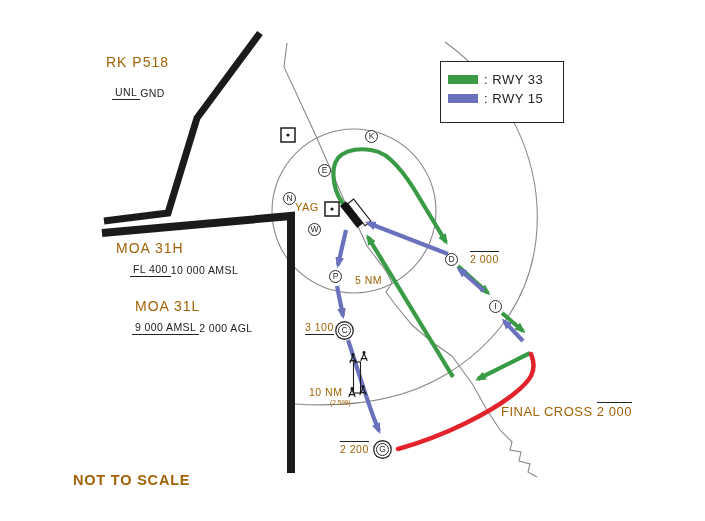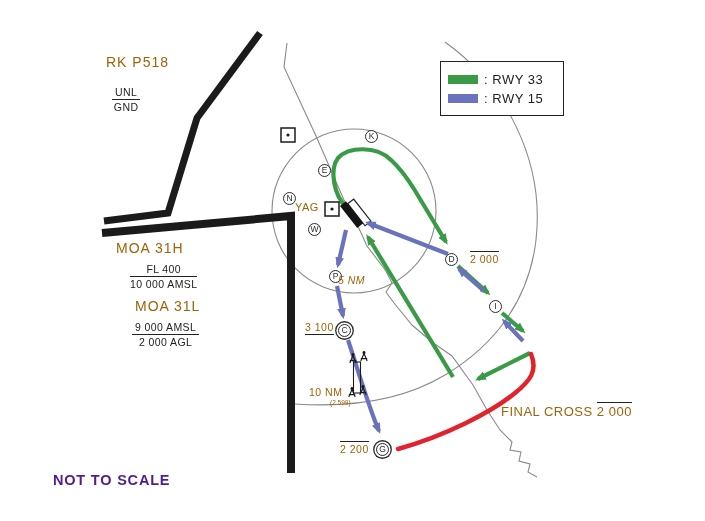--- a/index.html
+++ b/index.html
@@ -1,40 +1,40 @@
 <!DOCTYPE html>
 <html style="--c-green: #3A9B46; --c-blue: #6A72BE; --c-red: #E2232B;"><head>
 <meta charset="utf-8">
 <style>
   html,body{margin:0;padding:0;background:#fff;}
   #stage{position:relative;width:705px;height:521px;overflow:hidden;background:#fff;
          font-family:"Liberation Sans", sans-serif;color:#222;}
   #chart-svg{position:absolute;left:0;top:0;}
   .lbl{position:absolute;white-space:nowrap;color:#a16207;}
   .airspace-name{font-size:14px;letter-spacing:1px;}
-  .frac{position:absolute;display:inline-flex;flex-direction:column;align-items:stretch;
+  .frac{position:absolute;display:inline-flex;flex-direction:row;align-items:stretch;
         text-align:center;font-size:10.5px;letter-spacing:.4px;}
   .frac .top{border-bottom:1.3px solid #222;padding:0 3px 1px;}
   .frac .bot{padding-top:1px;}
   .alt{font-size:10.5px;letter-spacing:.5px;}
   .over{border-top:1.3px solid #222;padding-top:1px;display:inline-block;}
   .under{border-bottom:1.3px solid #222;padding-bottom:1px;display:inline-block;}
   .fix{position:absolute;width:11px;height:11px;border:1.3px solid #2b2b2b;border-radius:50%;
        background:#fff;display:flex;align-items:center;justify-content:center;
        font-size:8.5px;line-height:1;color:#2b2b2b;}
   .fix.double{box-shadow:0 0 0 1.6px #fff, 0 0 0 2.9px #2b2b2b;}
-  #legend{position:absolute;left:440px;top:61px;width:124px;height:55px;background:#fff;
+  #legend{position:absolute;left:440px;top:61px;width:124px;height:62px;background:#fff;
           border:1.6px solid #222;box-sizing:border-box;padding-top:8px;}
   .legend-row{display:flex;align-items:center;padding-left:7px;height:19px;}
   .swatch{width:30px;height:9px;margin-right:6px;}
   .swatch.g{background:var(--c-green,#3A9B46);}
   .swatch.b{background:var(--c-blue,#6A72BE);}
   .legend-row span{font-size:13px;letter-spacing:.5px;}
   #final-cross{font-size:13px;letter-spacing:.5px;}
-  #note{font-size:14.5px;font-weight:bold;letter-spacing:.8px;color:#4c1d95;}
+  #note{font-size:14.5px;font-weight:bold;letter-spacing:.8px;color:#a16207;margin-left:20px;}
   #yag-label{font-size:11px;letter-spacing:.5px;}
   .tiny{font-size:6.5px;letter-spacing:0;}
 </style>
 </head>
 <body>
 
 <div id="stage">
 
   <svg id="chart-svg" width="705" height="521" viewBox="0 0 705 521">
     <defs>
@@ -145,21 +145,21 @@
   <div class="fix" style="left:365px;top:130px;">K</div>
   <div class="fix" style="left:318px;top:164px;">E</div>
   <div class="fix" style="left:283px;top:192px;">N</div>
   <div class="fix" style="left:308px;top:223px;">W</div>
   <div class="fix" style="left:329px;top:270px;">P</div>
   <div class="fix double" style="left:338px;top:324px;">C</div>
   <div class="fix" style="left:445px;top:253px;">D</div>
   <div class="fix" style="left:489px;top:300px;">I</div>
   <div class="fix double" style="left:376px;top:443px;">G</div>
 
-  <div class="lbl alt" style="left:338px;top:274px;font-style:italic;">5 NM</div>
+  <div class="lbl alt" style="left:355px;top:274px;">5 NM</div>
   <div class="lbl alt" style="left:309px;top:386px;">10 NM</div>
   <div class="lbl alt" style="left:305px;top:321px;">
     <span class="under">3 100</span>
   </div>
   <div class="lbl alt" style="left:470px;top:251px;">
     <span class="over">2 000</span>
   </div>
   <div class="lbl alt" style="left:340px;top:441px;">
     <span class="over">2 200</span>
   </div>

